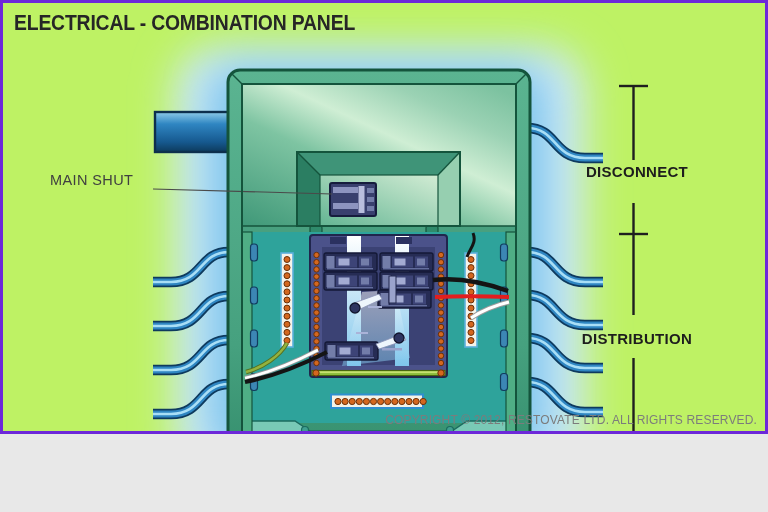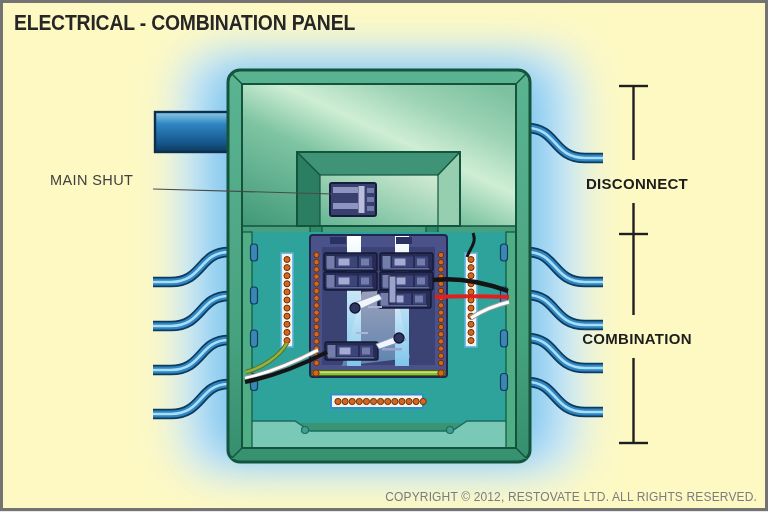--- a/index.html
+++ b/index.html
@@ -1,26 +1,26 @@
 <!DOCTYPE html>
 <html><head>
 <meta charset="utf-8">
 <style>
   html,body{margin:0;padding:0;background:#e8e8e8;}
-  .frame{position:relative;width:768px;height:511px;background:#fef9c3;border:3px solid #737373;
+  .frame{position:relative;width:768px;height:434px;background:#bef264;border:3px solid #6d28d9;
          box-sizing:border-box;overflow:hidden;font-family:"Liberation Sans",sans-serif;}
   .art{position:absolute;left:-3px;top:-3px;width:768px;height:512px;}
   .title{position:absolute;left:11px;top:7px;font-size:22px;font-weight:700;color:#262626;
          letter-spacing:-0.2px;transform:scaleX(.88);transform-origin:0 50%;white-space:nowrap;}
   .callout{position:absolute;left:47px;top:168px;font-size:14.5px;color:#404040;
            line-height:19px;letter-spacing:.4px;}
   .callout span{display:block;}
   .sec-label{position:absolute;left:551px;width:166px;text-align:center;font-size:15px;
              font-weight:700;color:#1d1d1d;letter-spacing:.3px;}
-  .sec-disconnect{top:172px;}
+  .sec-disconnect{top:160px;}
   .sec-distribution{top:327px;}
   .copyright{position:absolute;right:8px;bottom:4px;font-size:12px;color:#7c7c7c;letter-spacing:.15px;}
 </style>
 </head>
 <body>
 
 <div class="frame">
 
   <svg class="art" viewBox="0 0 768 512" xmlns="http://www.w3.org/2000/svg">
     <defs>
@@ -309,16 +309,16 @@
     </g>
   </svg>
 
   <div class="title">ELECTRICAL - COMBINATION PANEL</div>
 
   <div class="callout">
     <span>MAIN SHUT</span>
   </div>
 
   <div class="sec-label sec-disconnect">DISCONNECT</div>
-  <div class="sec-label sec-distribution">COMBINATION</div>
+  <div class="sec-label sec-distribution">DISTRIBUTION</div>
 
   <div class="copyright">COPYRIGHT © 2012, RESTOVATE LTD. ALL RIGHTS RESERVED.</div>
 </div>
 
 </body></html>

